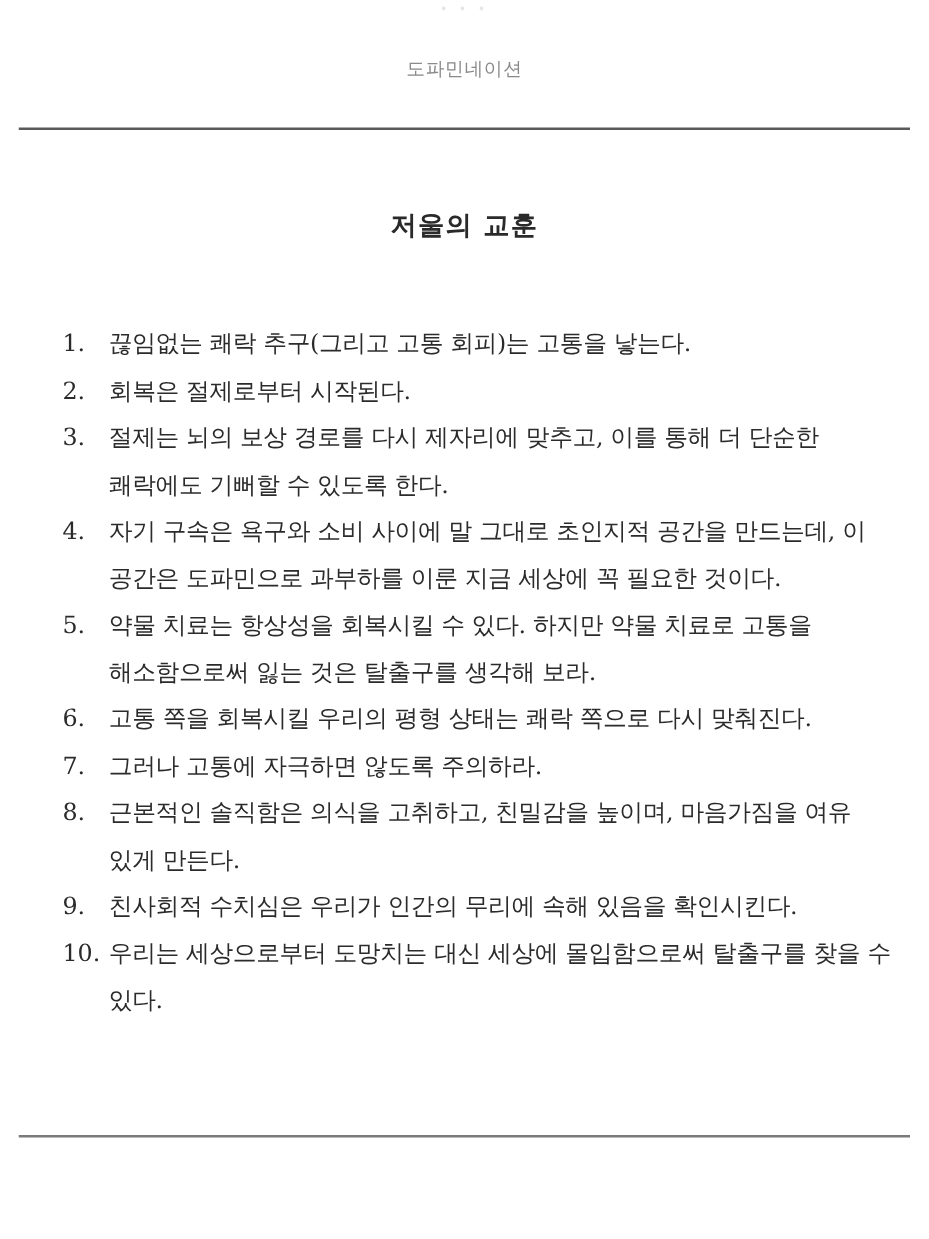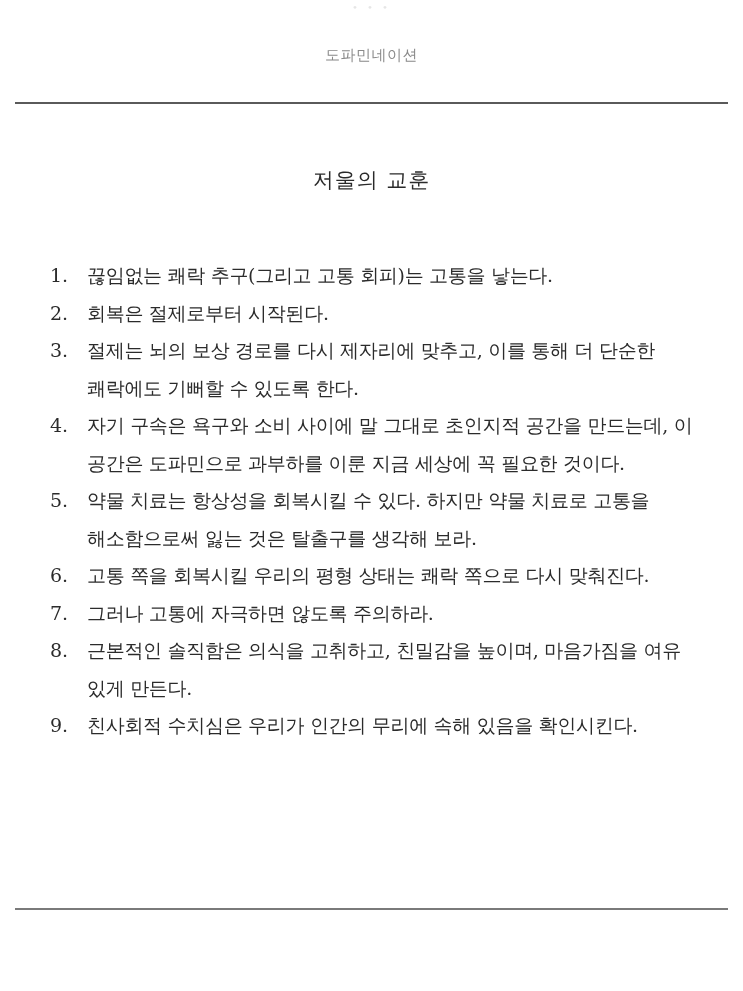--- a/index.html
+++ b/index.html
@@ -47,21 +47,21 @@
     }
     .rule.top { top: 102px; }
     .rule.bottom { top: 908px; background: #7a7a7a; }
     .section-title {
       position: absolute;
       top: 166px;
       left: 0;
       width: 743px;
       text-align: center;
       font-size: 21px;
-      font-weight: normal;
+      font-weight: bold;
       color: #2a2a2a;
       letter-spacing: 1px;
     }
     .list {
       position: absolute;
       top: 257px;
       left: 50px;
       width: 665px;
       margin: 0;
       padding: 0;
@@ -123,15 +123,19 @@
     <span class="text">그러나 고통에 자극하면 않도록 주의하라.</span>
   </li>
   <li class="list-item">
     <span class="num">8.</span>
     <span class="text">근본적인 솔직함은 의식을 고취하고, 친밀감을 높이며, 마음가짐을 여유 있게 만든다.</span>
   </li>
   <li class="list-item">
     <span class="num">9.</span>
     <span class="text">친사회적 수치심은 우리가 인간의 무리에 속해 있음을 확인시킨다.</span>
   </li>
+  <li class="list-item">
+    <span class="num">10.</span>
+    <span class="text">우리는 세상으로부터 도망치는 대신 세상에 몰입함으로써 탈출구를 찾을 수 있다.</span>
+  </li>
 </ol>
 
 <div class="rule bottom"></div>
 
 </body></html>

